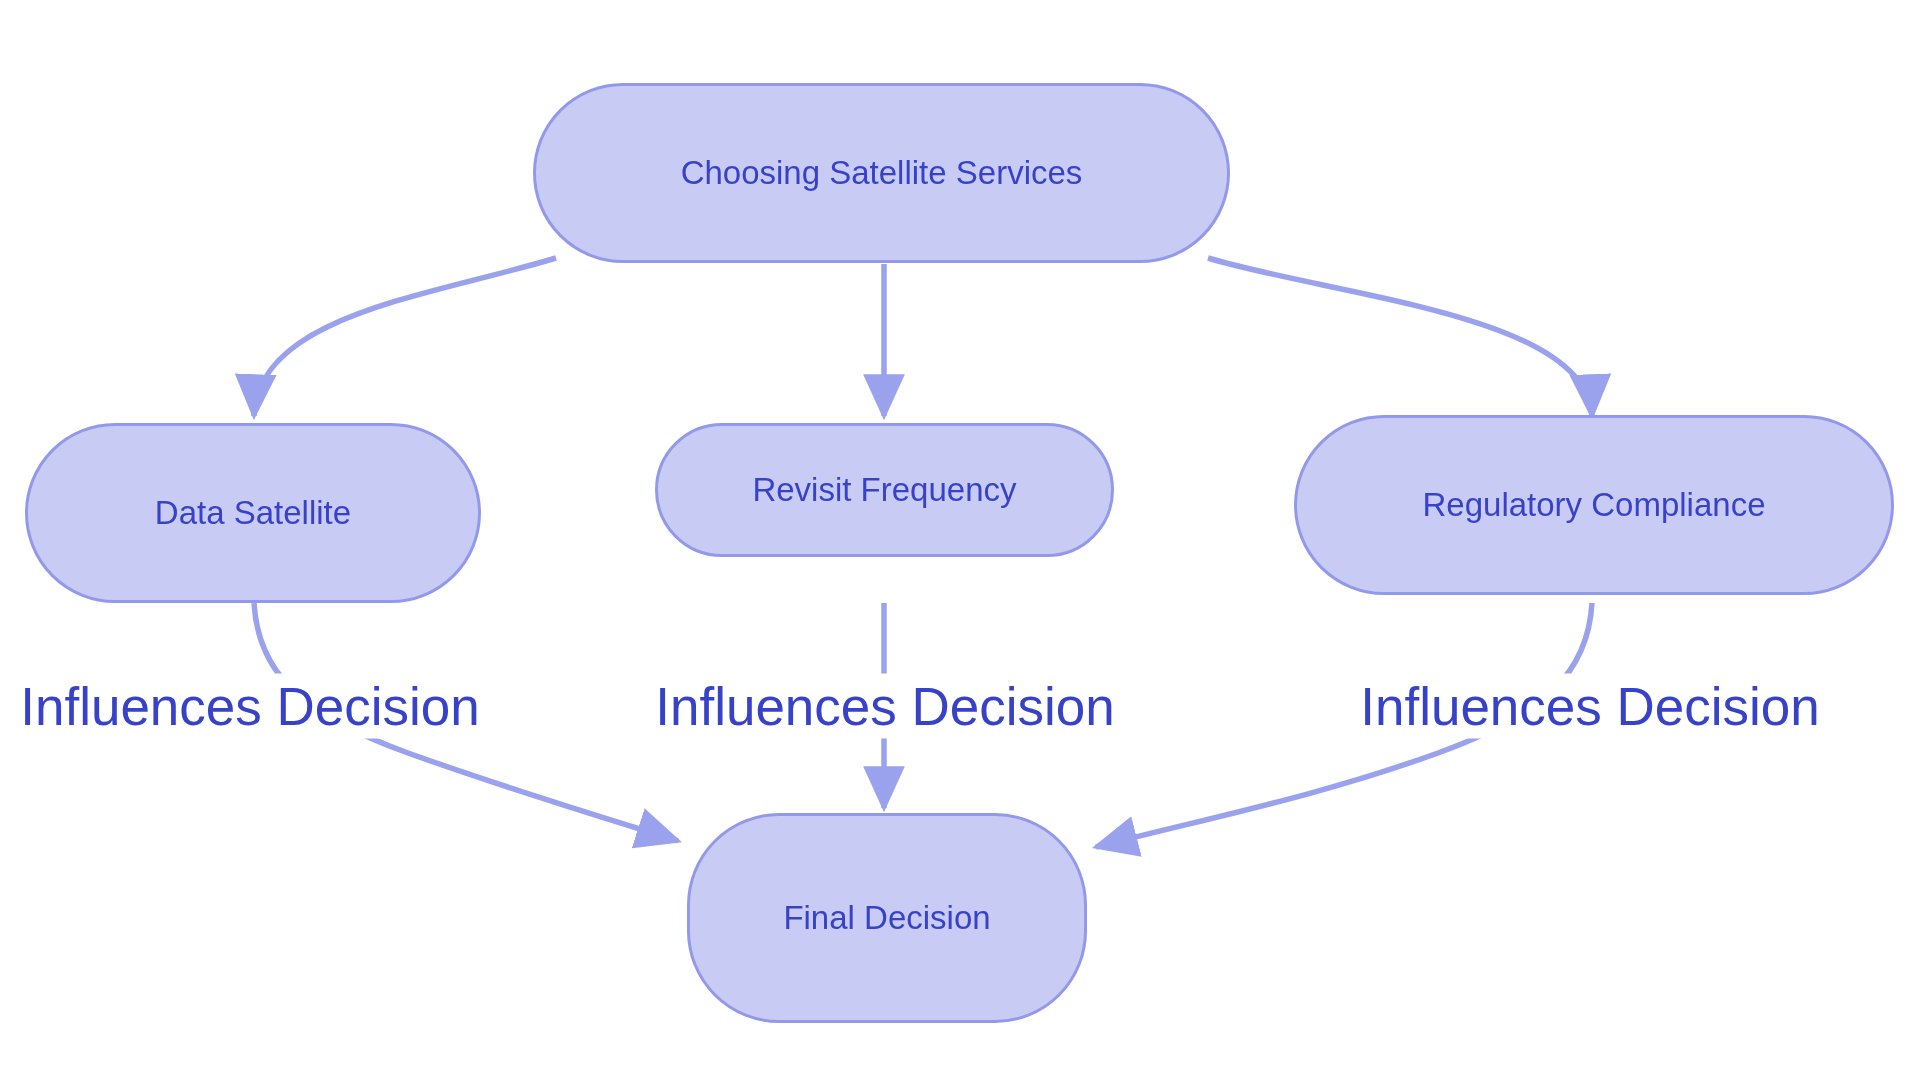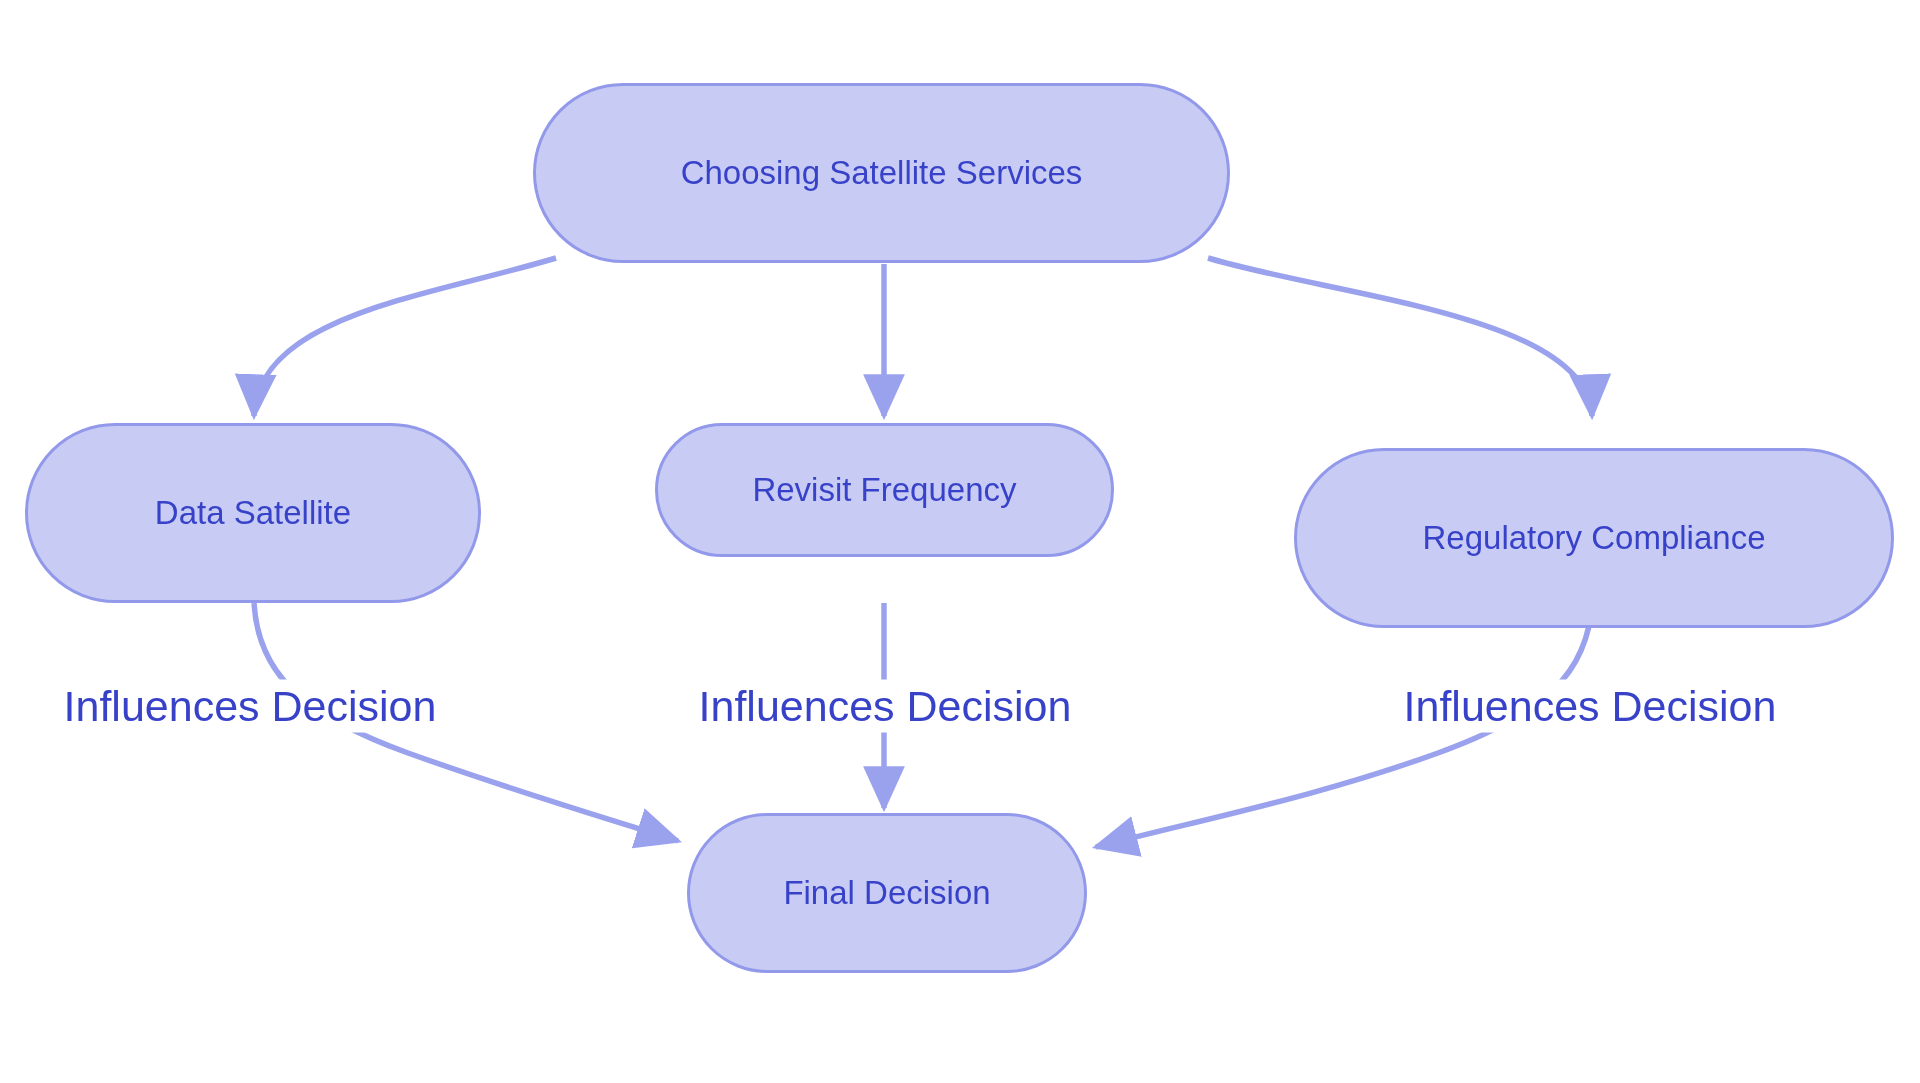--- a/index.html
+++ b/index.html
@@ -33,28 +33,28 @@
     display: flex;
     align-items: center;
     justify-content: center;
     font-size: 33px;
     white-space: nowrap;
     text-align: center;
   }
   #node-choosing               { left: 533px;  top: 83px;  width: 697px; height: 180px; }
   #node-data-resolution        { left: 25px;   top: 423px; width: 456px; height: 180px; }
   #node-revisit-frequency      { left: 655px;  top: 423px; width: 459px; height: 134px; }
-  #node-regulatory-compliance  { left: 1294px; top: 448px; width: 600px; height: 180px; }
-  #node-final-decision         { left: 687px;  top: 813px; width: 400px; height: 160px; }
+  #node-regulatory-compliance  { left: 1294px; top: 415px; width: 600px; height: 180px; }
+  #node-final-decision         { left: 687px;  top: 813px; width: 400px; height: 210px; }
   .edge-label {
     position: absolute;
     transform: translate(-50%, -50%);
     background: var(--background);
     color: var(--text);
-    font-size: 43px;
+    font-size: 53px;
     white-space: nowrap;
     padding: 2px 10px;
   }
   #edge-label-data       { left: 250px;  top: 706px; }
   #edge-label-revisit    { left: 885px;  top: 706px; }
   #edge-label-regulatory { left: 1590px; top: 706px; }
 </style>
 </head>
 <body>
 

